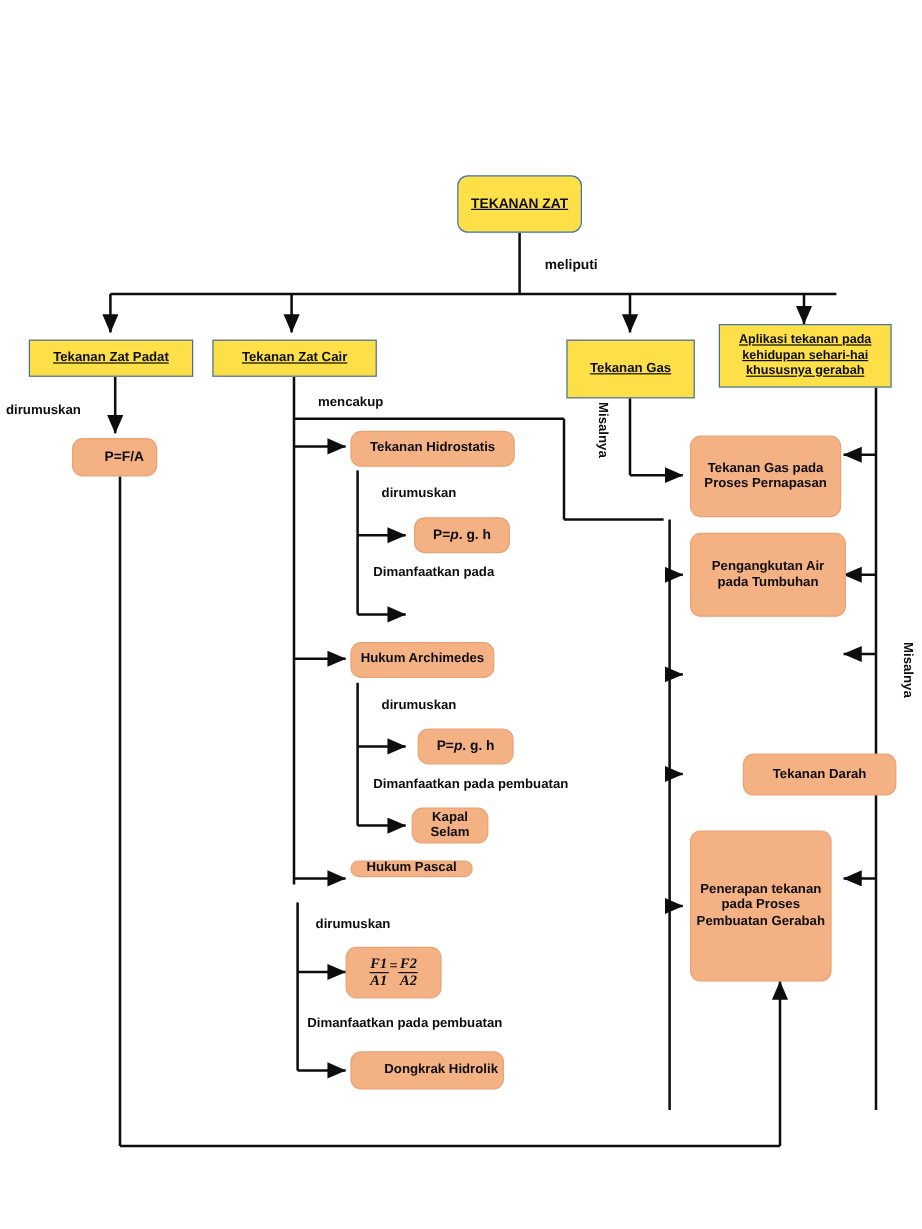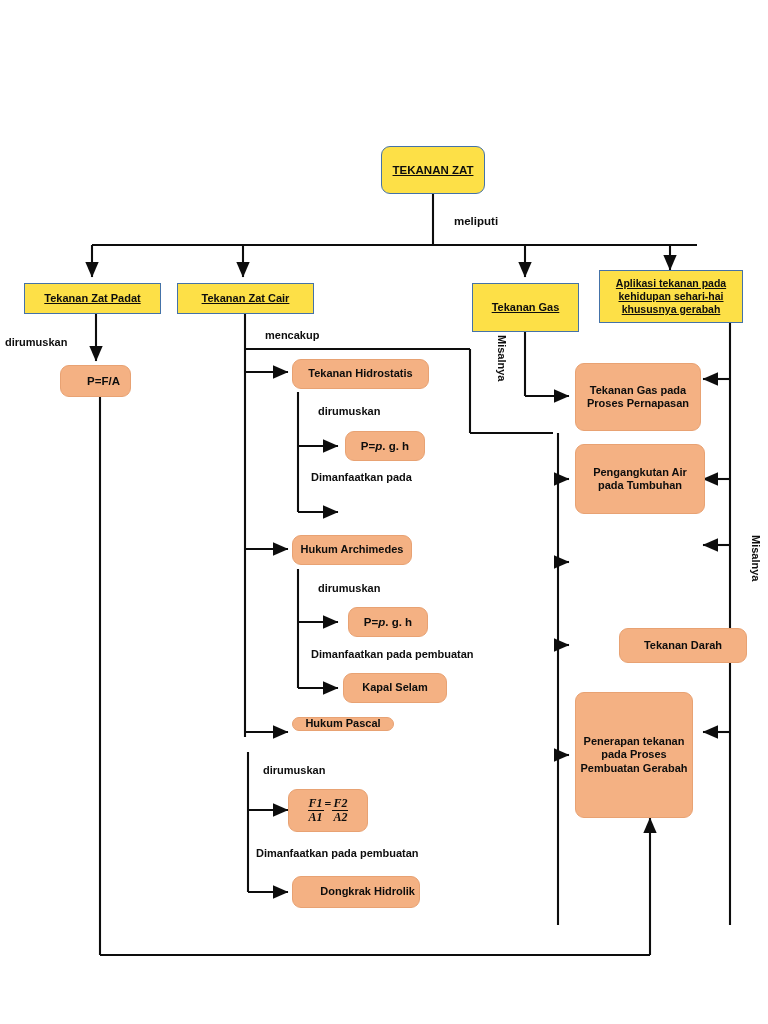--- a/index.html
+++ b/index.html
@@ -163,21 +163,21 @@
   <div class="lbl" style="left:318px;top:582px;font-size:11px;">dirumuskan</div>
 
   <div class="node orange formula" style="left:348px;top:607px;width:80px;height:30px;font-size:11.5px;">
     <span>P=</span>
     <i>p</i>
     <span>. g. h</span>
   </div>
 
   <div class="lbl" style="left:311px;top:648px;font-size:11px;">Dimanfaatkan pada pembuatan</div>
 
-  <div class="node orange" style="left:343px;top:673px;width:104px;height:30px;font-size:11px;">
+  <div class="node orange" style="left:343px;top:673px;width:64px;height:30px;font-size:11px;">
     <span>Kapal Selam</span>
   </div>
 
   <div class="node orange" style="left:292px;top:717px;width:102px;height:14px;font-size:11px;">
     <span>Hukum Pascal</span>
   </div>
 
   <div class="lbl" style="left:263px;top:764px;font-size:11px;">dirumuskan</div>
 
   <div class="node orange" style="left:288px;top:789px;width:80px;height:43px;">

